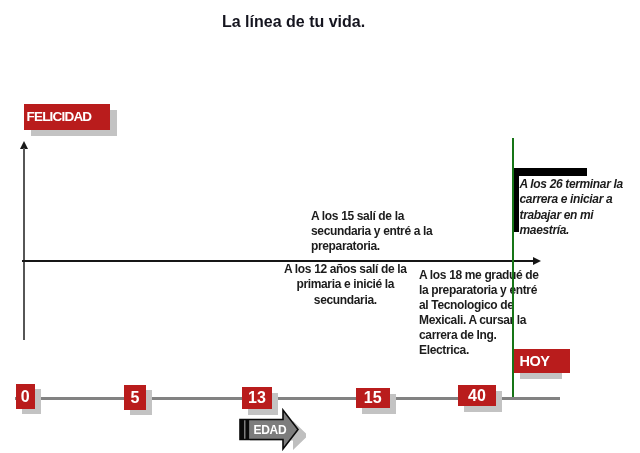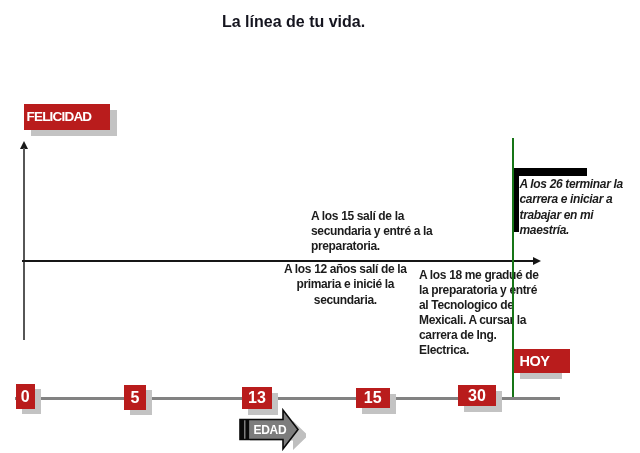--- a/index.html
+++ b/index.html
@@ -58,21 +58,21 @@
   <div class="gshadow" style="left:248px;top:393px;width:30px;height:21.5px;"></div>
 
   <div class="gbox numlab" style="left:242px;top:387px;width:30px;height:21.5px;line-height:21.5px;">13</div>
 
   <div class="gshadow" style="left:361.5px;top:393.5px;width:34.5px;height:20px;"></div>
 
   <div class="gbox numlab" style="left:355.5px;top:387.5px;width:34.5px;height:20px;line-height:20px;">15</div>
 
   <div class="gshadow" style="left:464px;top:391px;width:38px;height:21px;"></div>
 
-  <div class="gbox numlab" style="left:458px;top:385px;width:38px;height:21px;line-height:21px;">30</div>
+  <div class="gbox numlab" style="left:458px;top:385px;width:38px;height:21px;line-height:21px;">40</div>
 
   <div class="gshadow" style="left:520px;top:355px;width:42px;height:24px;"></div>
 
   <div class="gbox" style="left:513.5px;top:349.3px;width:56px;height:24px;color:#fff;font:bold 14.5px/24px 'Liberation Sans',sans-serif;letter-spacing:-0.5px;padding-left:6px;box-sizing:border-box;">HOY</div>
 
   <svg class="abs" style="left:236px;top:406px;" width="70" height="50" viewBox="0 0 70 50">
 
     <polygon points="9,18.5 52,18.5 52,9 67,23.5 52,38 52,28.5 9,28.5" transform="translate(5,6)" fill="#bfbfbf"></polygon>
 
     <polygon points="4,13.5 47,13.5 47,4 62,23.5 47,43 47,33.5 4,33.5" fill="#7d7d7d" stroke="#0a0a0a" stroke-width="1.6" transform="translate(0,0)"></polygon>

